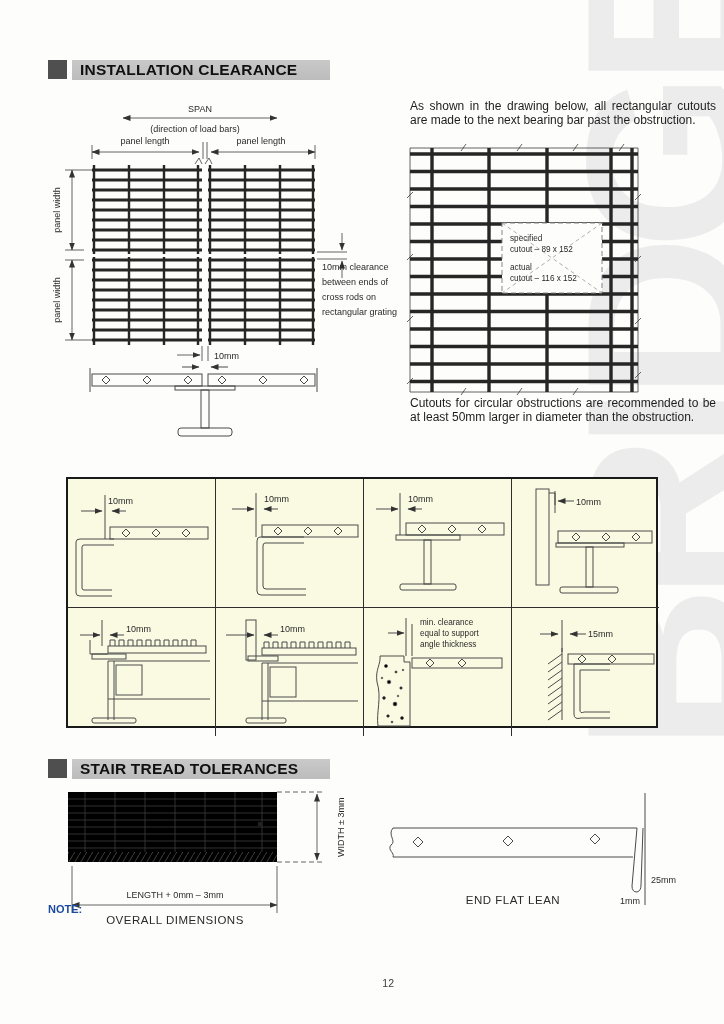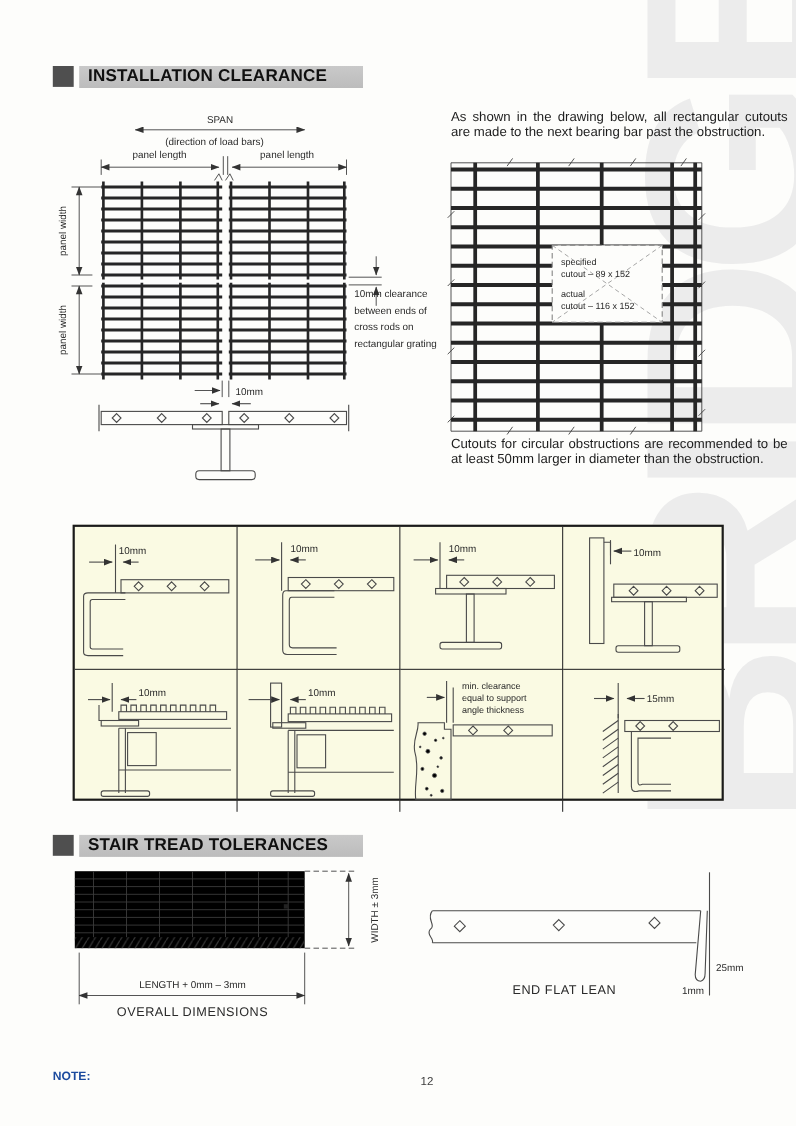--- a/index.html
+++ b/index.html
@@ -24,21 +24,21 @@
   .hdr-bar{width:258px;background:linear-gradient(#c9c9c9,#bcbcbc);display:flex;align-items:center;}
   .hdr-bar span{
     font-weight:bold;font-size:15.5px;color:#101010;
     padding-left:8px;letter-spacing:.2px;white-space:nowrap;
   }
   
   .rpara{position:absolute;left:410px;width:306px;margin:0;
     font-size:12px;line-height:14.3px;color:#1d1d1d;text-align:justify;}
   .rpara p{margin:0;}
   
-  .note{position:absolute;left:48px;top:972px;display:flex;font-weight:bold;
+  .note{position:absolute;left:48px;top:902px;display:flex;font-weight:bold;
     font-size:11px;line-height:14px;color:#1b4a9e;}
   .note .note-label{width:42px;flex:none;}
   .note .note-text{width:302px;}
   .page-number{position:absolute;left:334px;top:977px;width:60px;text-align:right;
     font-size:10.5px;color:#3c3c3c;}
   
   .panel{
     position:absolute;left:66px;top:477px;width:592px;height:251px;
     background:#fafae3;border:2.4px solid #1a1a1a;box-sizing:border-box;
     display:grid;grid-template-columns:repeat(4,1fr);grid-template-rows:repeat(2,1fr);

